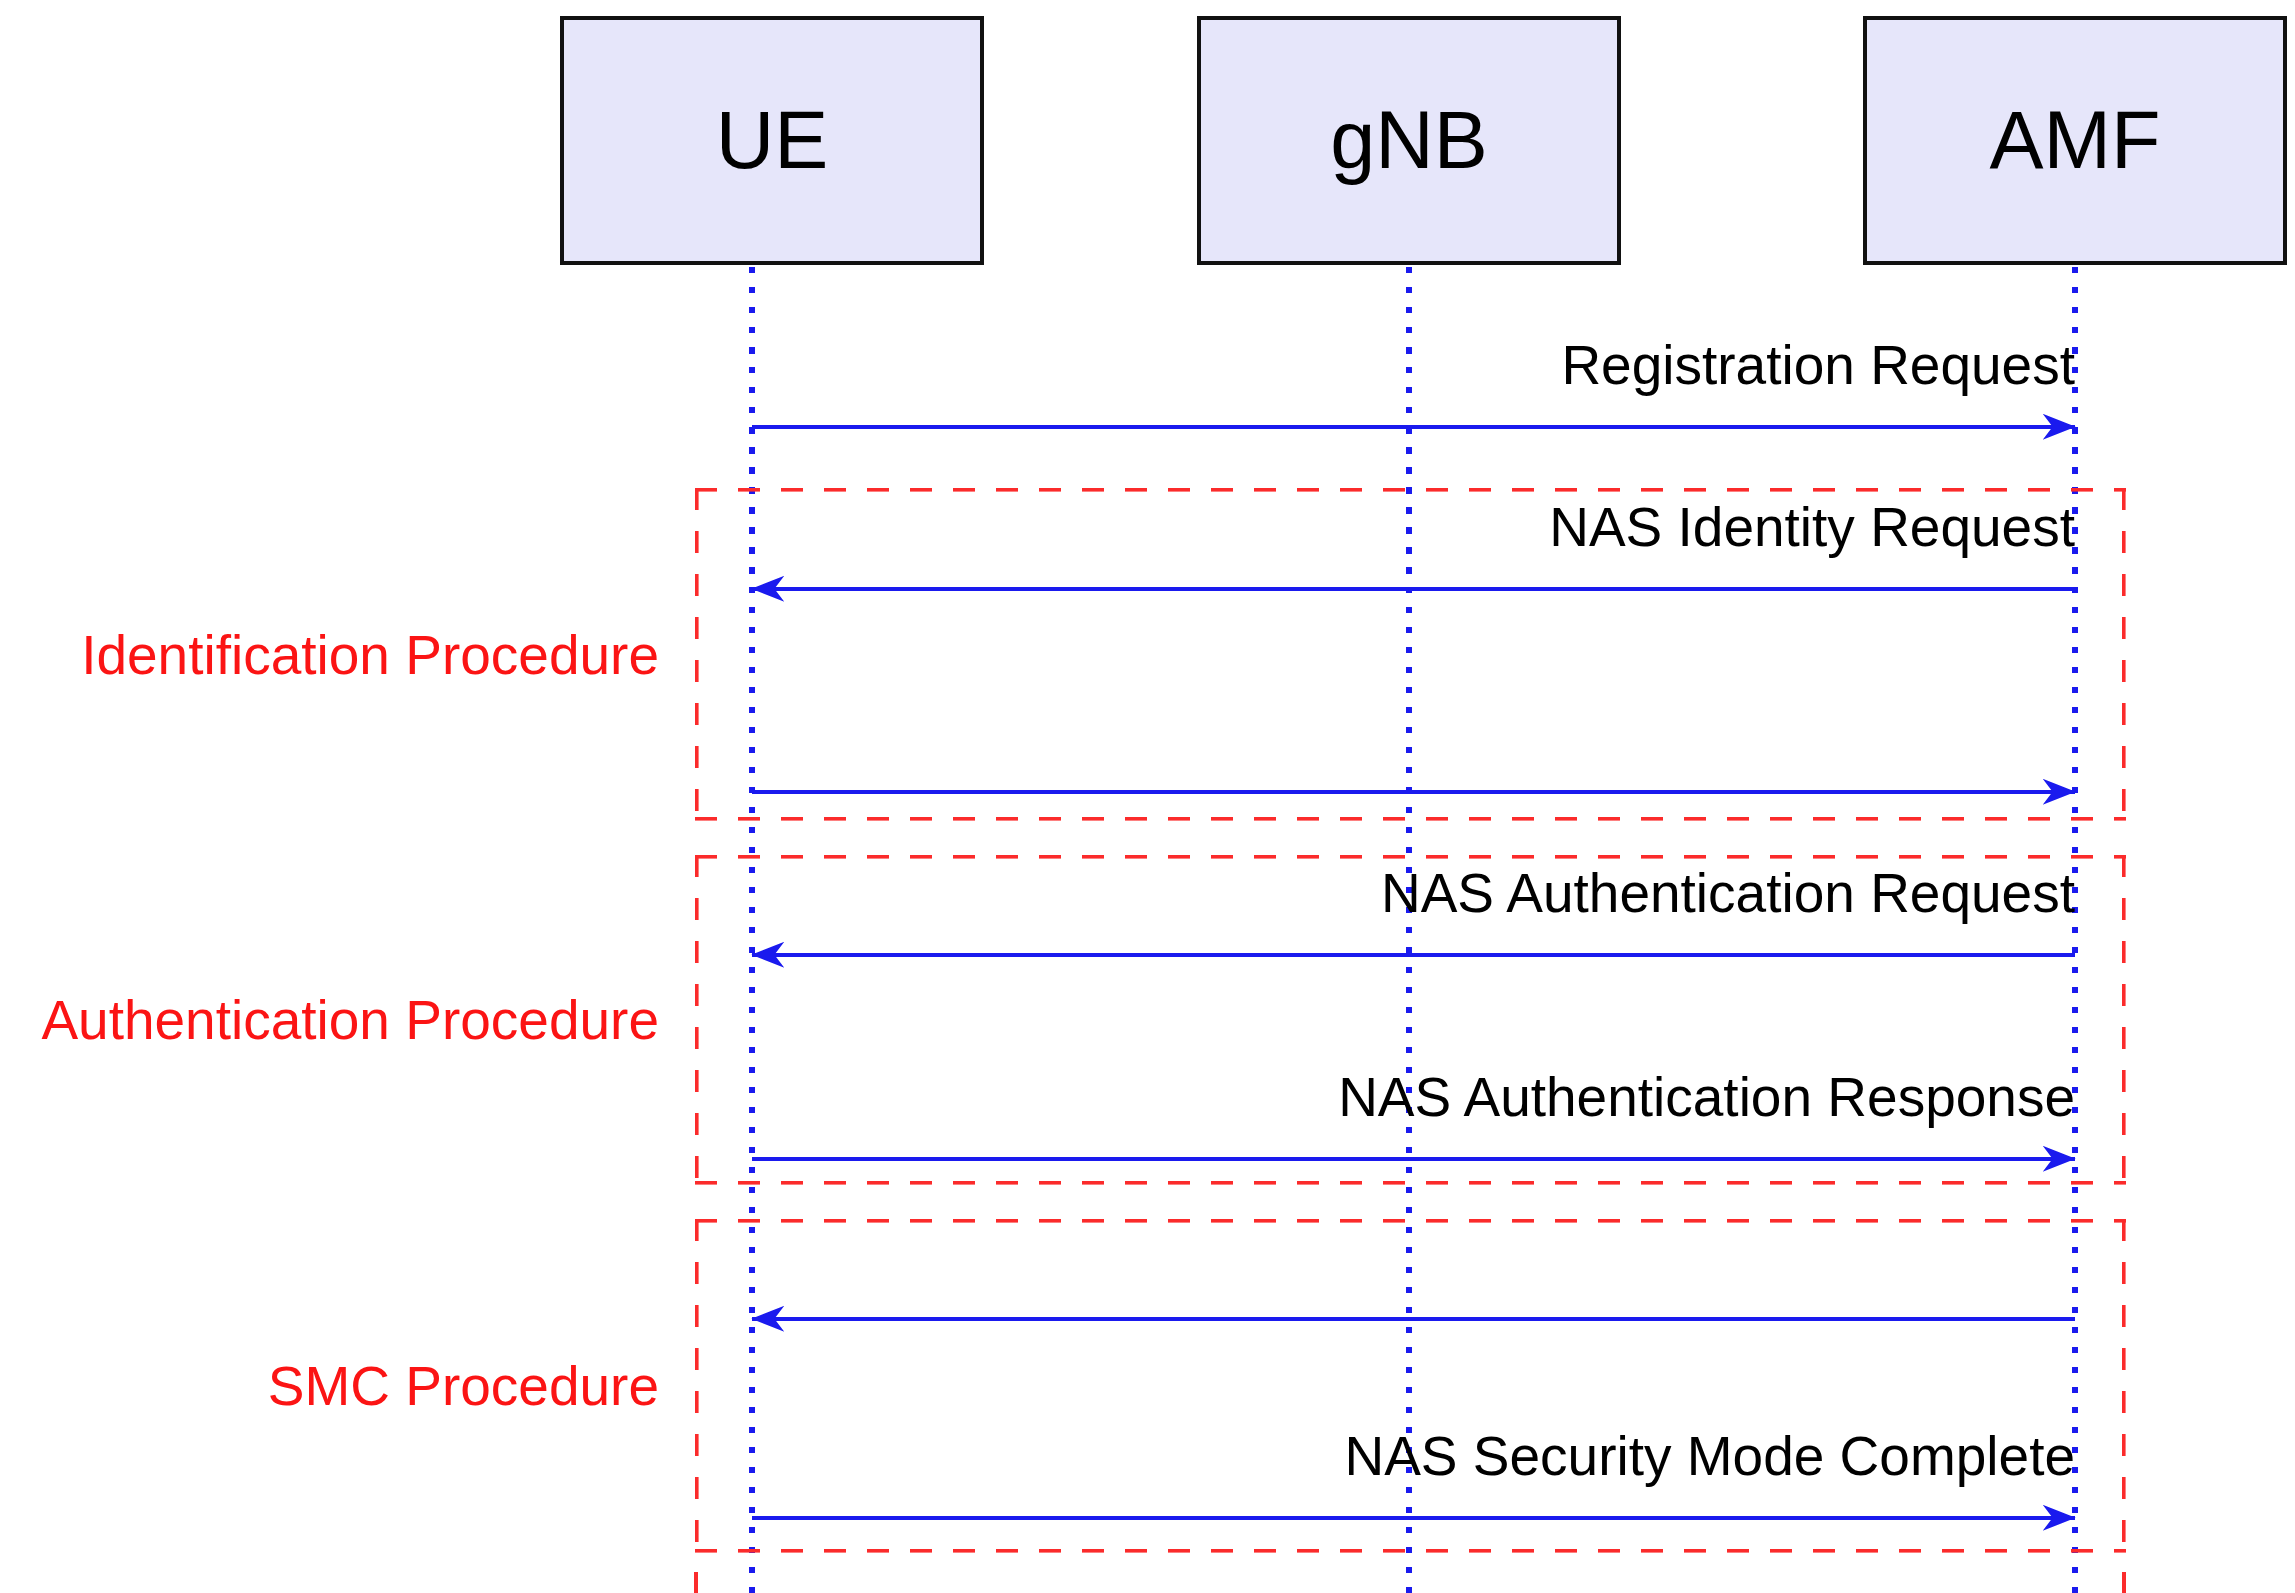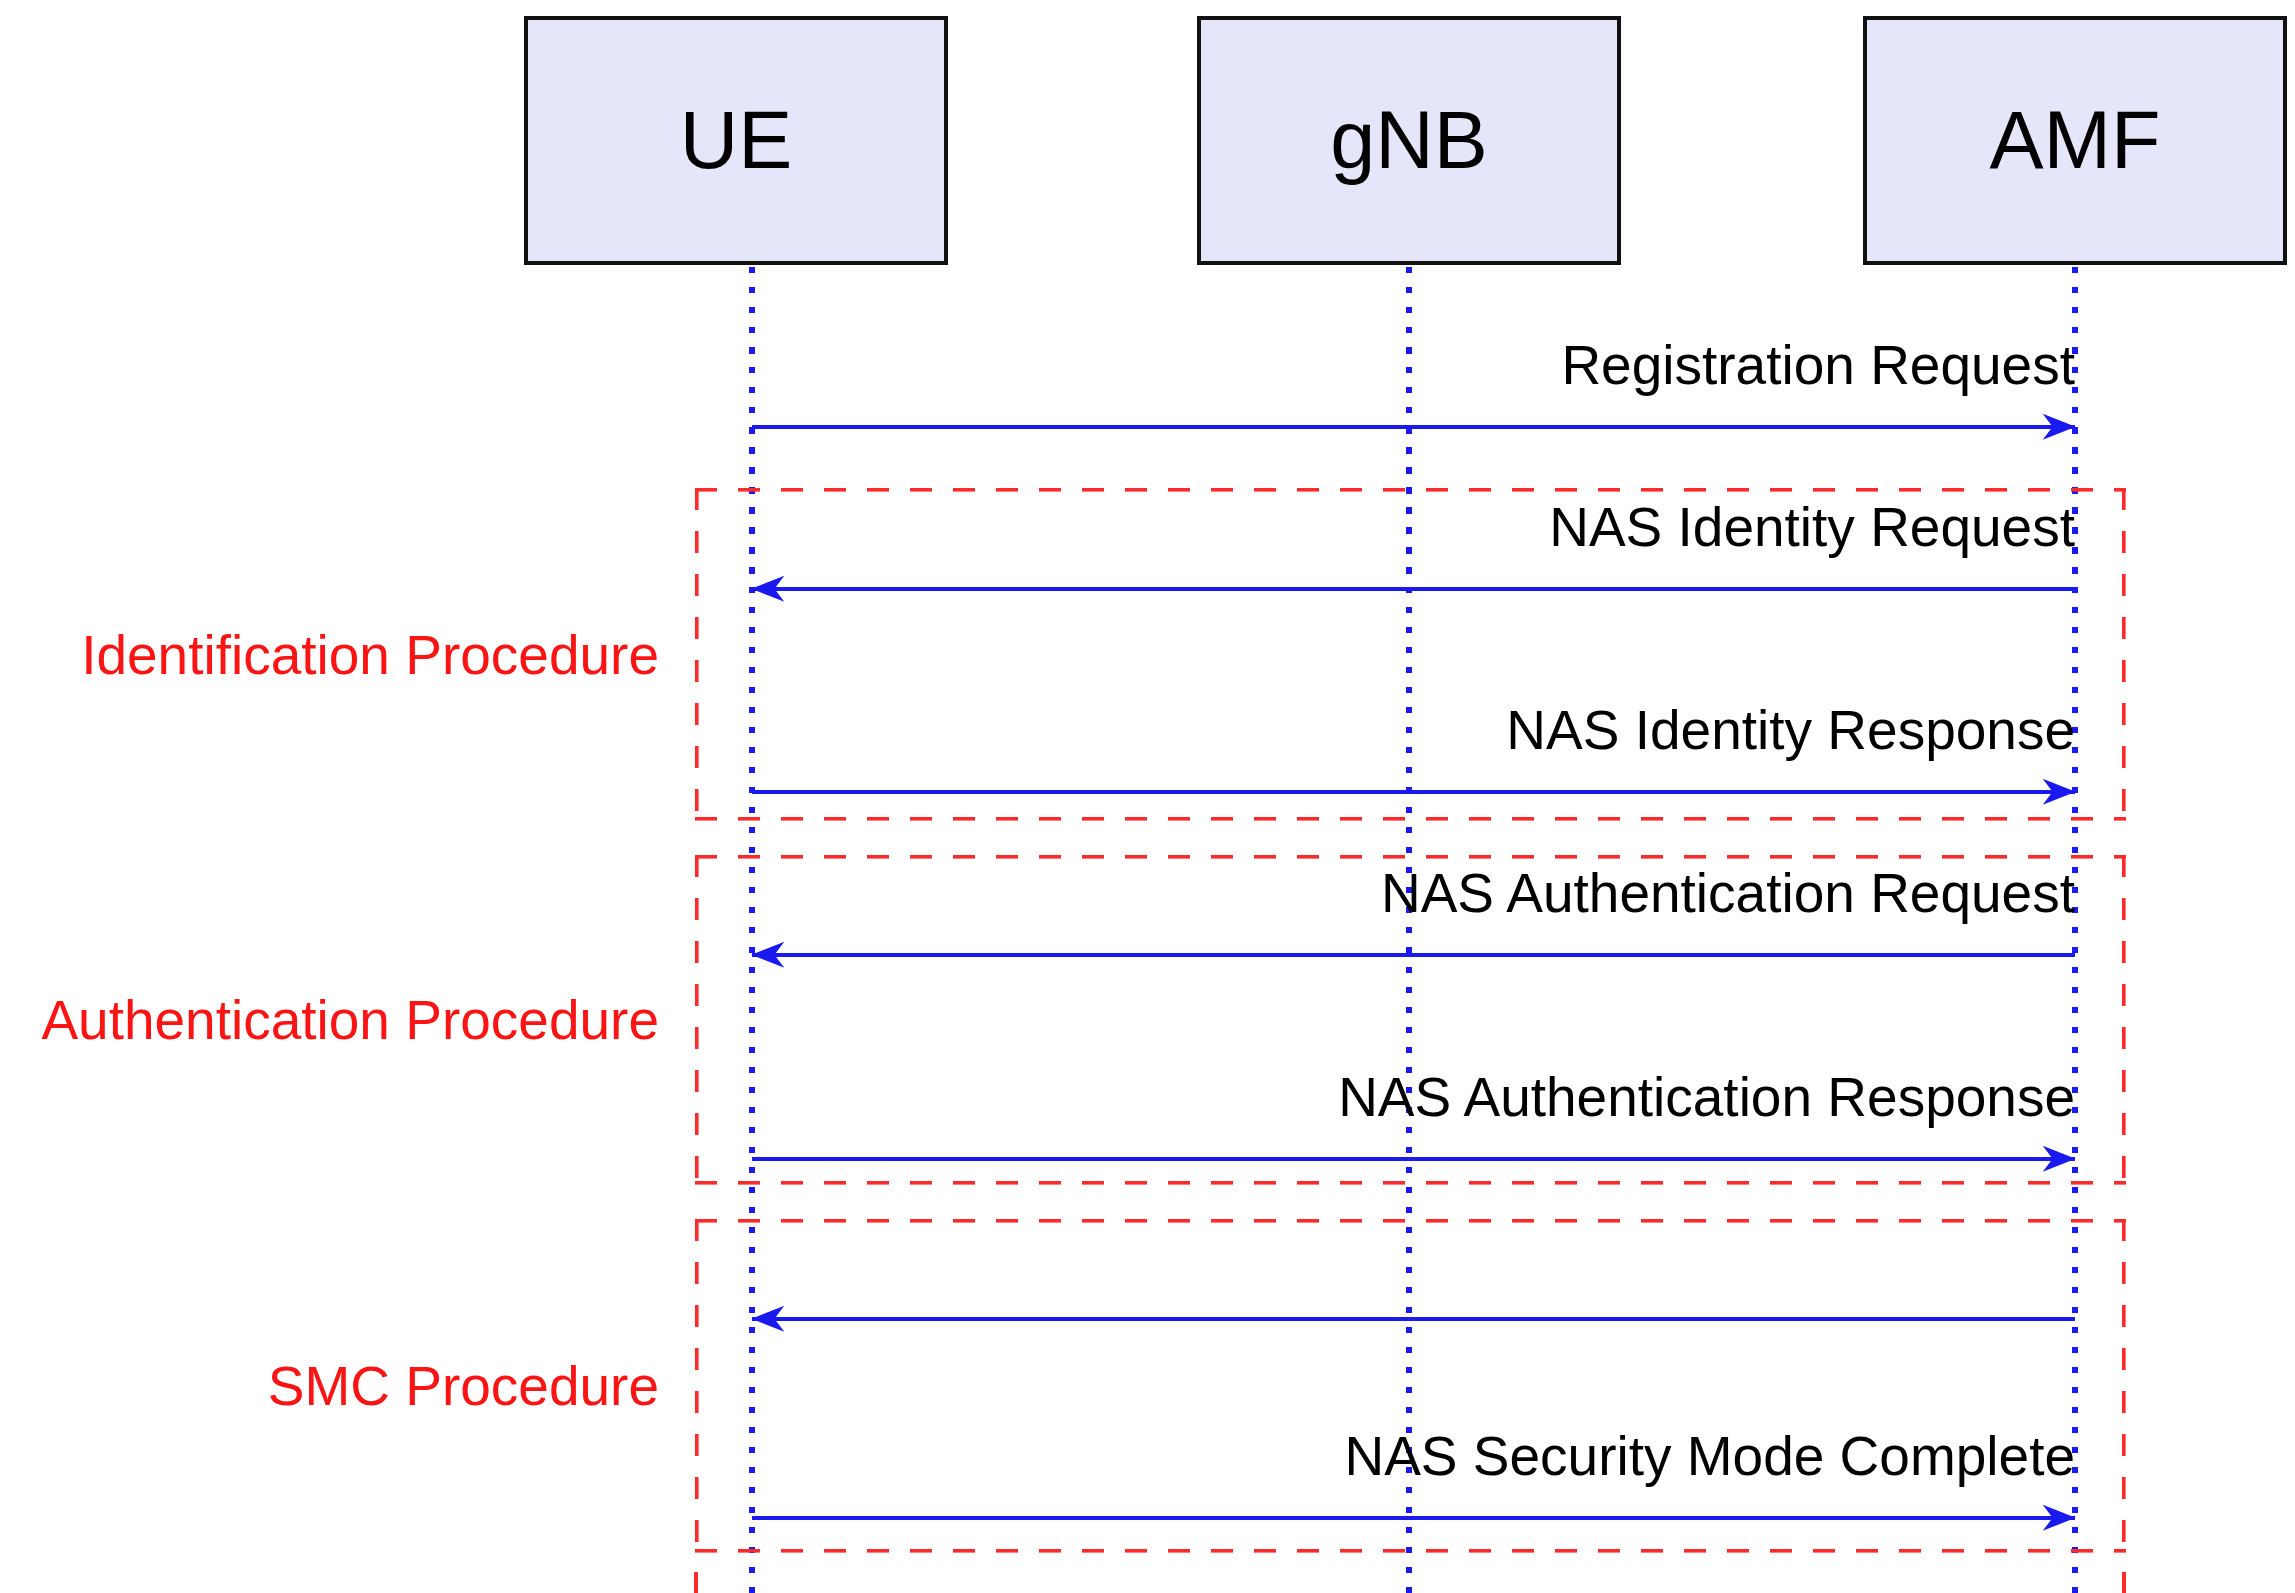--- a/index.html
+++ b/index.html
@@ -83,21 +83,21 @@
   .arrow.left .head{
     left:-0.7px;
     clip-path:polygon(100% 0, 0 50%, 100% 100%, 70% 50%);
   }
 </style>
 </head>
 <body>
 
 <div class="canvas">
 
-  <div class="actor" style="left:524px">
+  <div class="actor" style="left:560px">
     <span class="actor-label">UE</span>
   </div>
   <div class="actor" style="left:1197px">
     <span class="actor-label">gNB</span>
   </div>
   <div class="actor" style="left:1863px">
     <span class="actor-label">AMF</span>
   </div>
 
   <div class="lifeline" style="left:749px"></div>
@@ -118,21 +118,20 @@
   <div class="msg-label" style="top:334px">Registration Request</div>
   <div class="arrow right" style="top:425px">
     <span class="head"></span>
   </div>
 
   <div class="msg-label" style="top:496px">NAS Identity Request</div>
   <div class="arrow left" style="top:587px">
     <span class="head"></span>
   </div>
 
-  <div class="msg-label" style="top:699px">NAS Identity Response</div>
   <div class="arrow right" style="top:790px">
     <span class="head"></span>
   </div>
 
   <div class="msg-label" style="top:862px">NAS Authentication Request</div>
   <div class="arrow left" style="top:953px">
     <span class="head"></span>
   </div>
 
   <div class="msg-label" style="top:1066px">NAS Authentication Response</div>

